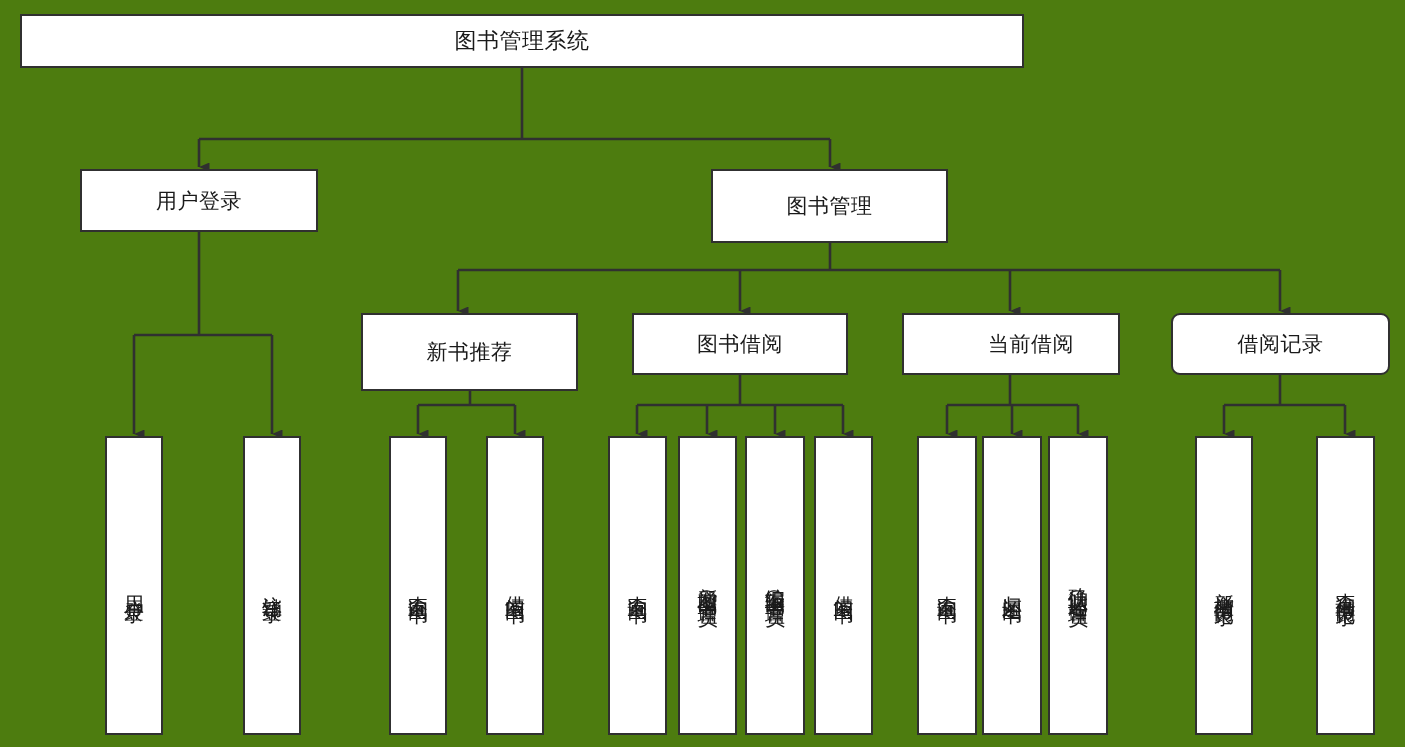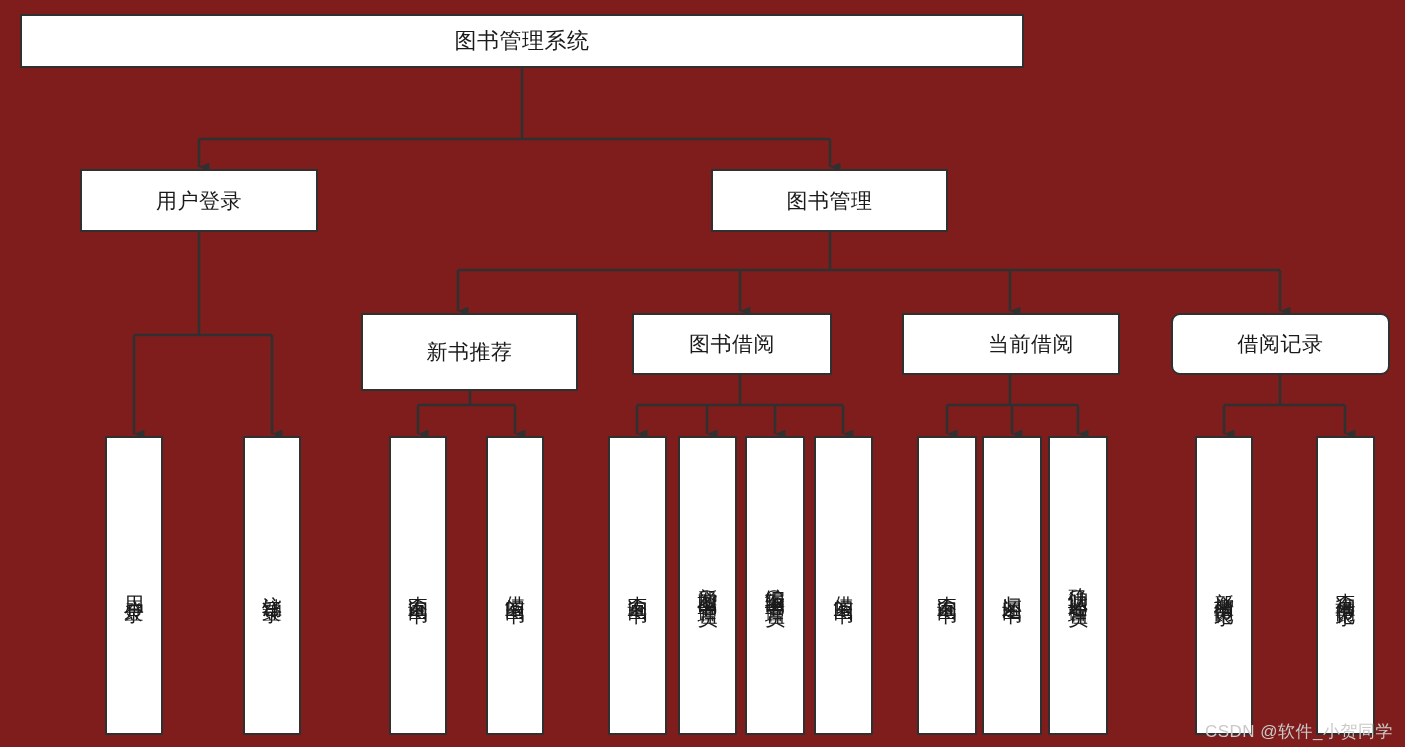--- a/index.html
+++ b/index.html
@@ -8,21 +8,21 @@
     padding: 0;
     background: #ffffff;
   }
   body {
     font-family: "Liberation Sans", "DejaVu Sans", sans-serif;
   }
   #canvas {
     position: relative;
     width: 1405px;
     height: 747px;
-    background: #7f1d1d;
+    background: #4d7c0f;
     overflow: hidden;
   }
   #diagram-svg {
     position: absolute;
     left: 0;
     top: 0;
     width: 1405px;
     height: 747px;
   }
   .node-box {
@@ -117,27 +117,27 @@
       </g>
   </svg>
 
   <div id="nodes-layer">
       <div class="node-box horiz root" style="left: 20px; top: 14px; width: 1004px; height: 54px;">
         <span class="node-label">图书管理系统</span>
       </div>
       <div class="node-box horiz" style="left: 80px; top: 169px; width: 238px; height: 63px;">
         <span class="node-label">用户登录</span>
       </div>
-      <div class="node-box horiz" style="left: 711px; top: 169px; width: 237px; height: 63px;">
+      <div class="node-box horiz" style="left: 711px; top: 169px; width: 237px; height: 74px;">
         <span class="node-label">图书管理</span>
       </div>
       <div class="node-box horiz" style="left: 361px; top: 313px; width: 217px; height: 78px;">
         <span class="node-label">新书推荐</span>
       </div>
-      <div class="node-box horiz" style="left: 632px; top: 313px; width: 200px; height: 62px;">
+      <div class="node-box horiz" style="left: 632px; top: 313px; width: 216px; height: 62px;">
         <span class="node-label">图书借阅</span>
       </div>
       <div class="node-box horiz" style="left: 902px; top: 313px; width: 218px; height: 62px; padding-left: 40px;">
         <span class="node-label">当前借阅</span>
       </div>
       <div class="node-box horiz" style="left: 1171px; top: 313px; width: 219px; height: 62px; border-radius: 9px;">
         <span class="node-label">借阅记录</span>
       </div>
       <div class="node-box vert" style="left: 105px; top: 436px; width: 58px; height: 299px;">
         <span class="node-label">用户登录</span>
@@ -173,14 +173,13 @@
         <span class="node-label">确认归还（管理员）</span>
       </div>
       <div class="node-box vert" style="left: 1195px; top: 436px; width: 58px; height: 299px;">
         <span class="node-label">新增借阅记录</span>
       </div>
       <div class="node-box vert" style="left: 1316px; top: 436px; width: 59px; height: 299px;">
         <span class="node-label">查询借阅记录</span>
       </div>
     </div>
 
-  <div class="watermark">CSDN @软件_小贺同学</div>
 </div>
 
 </body></html>

